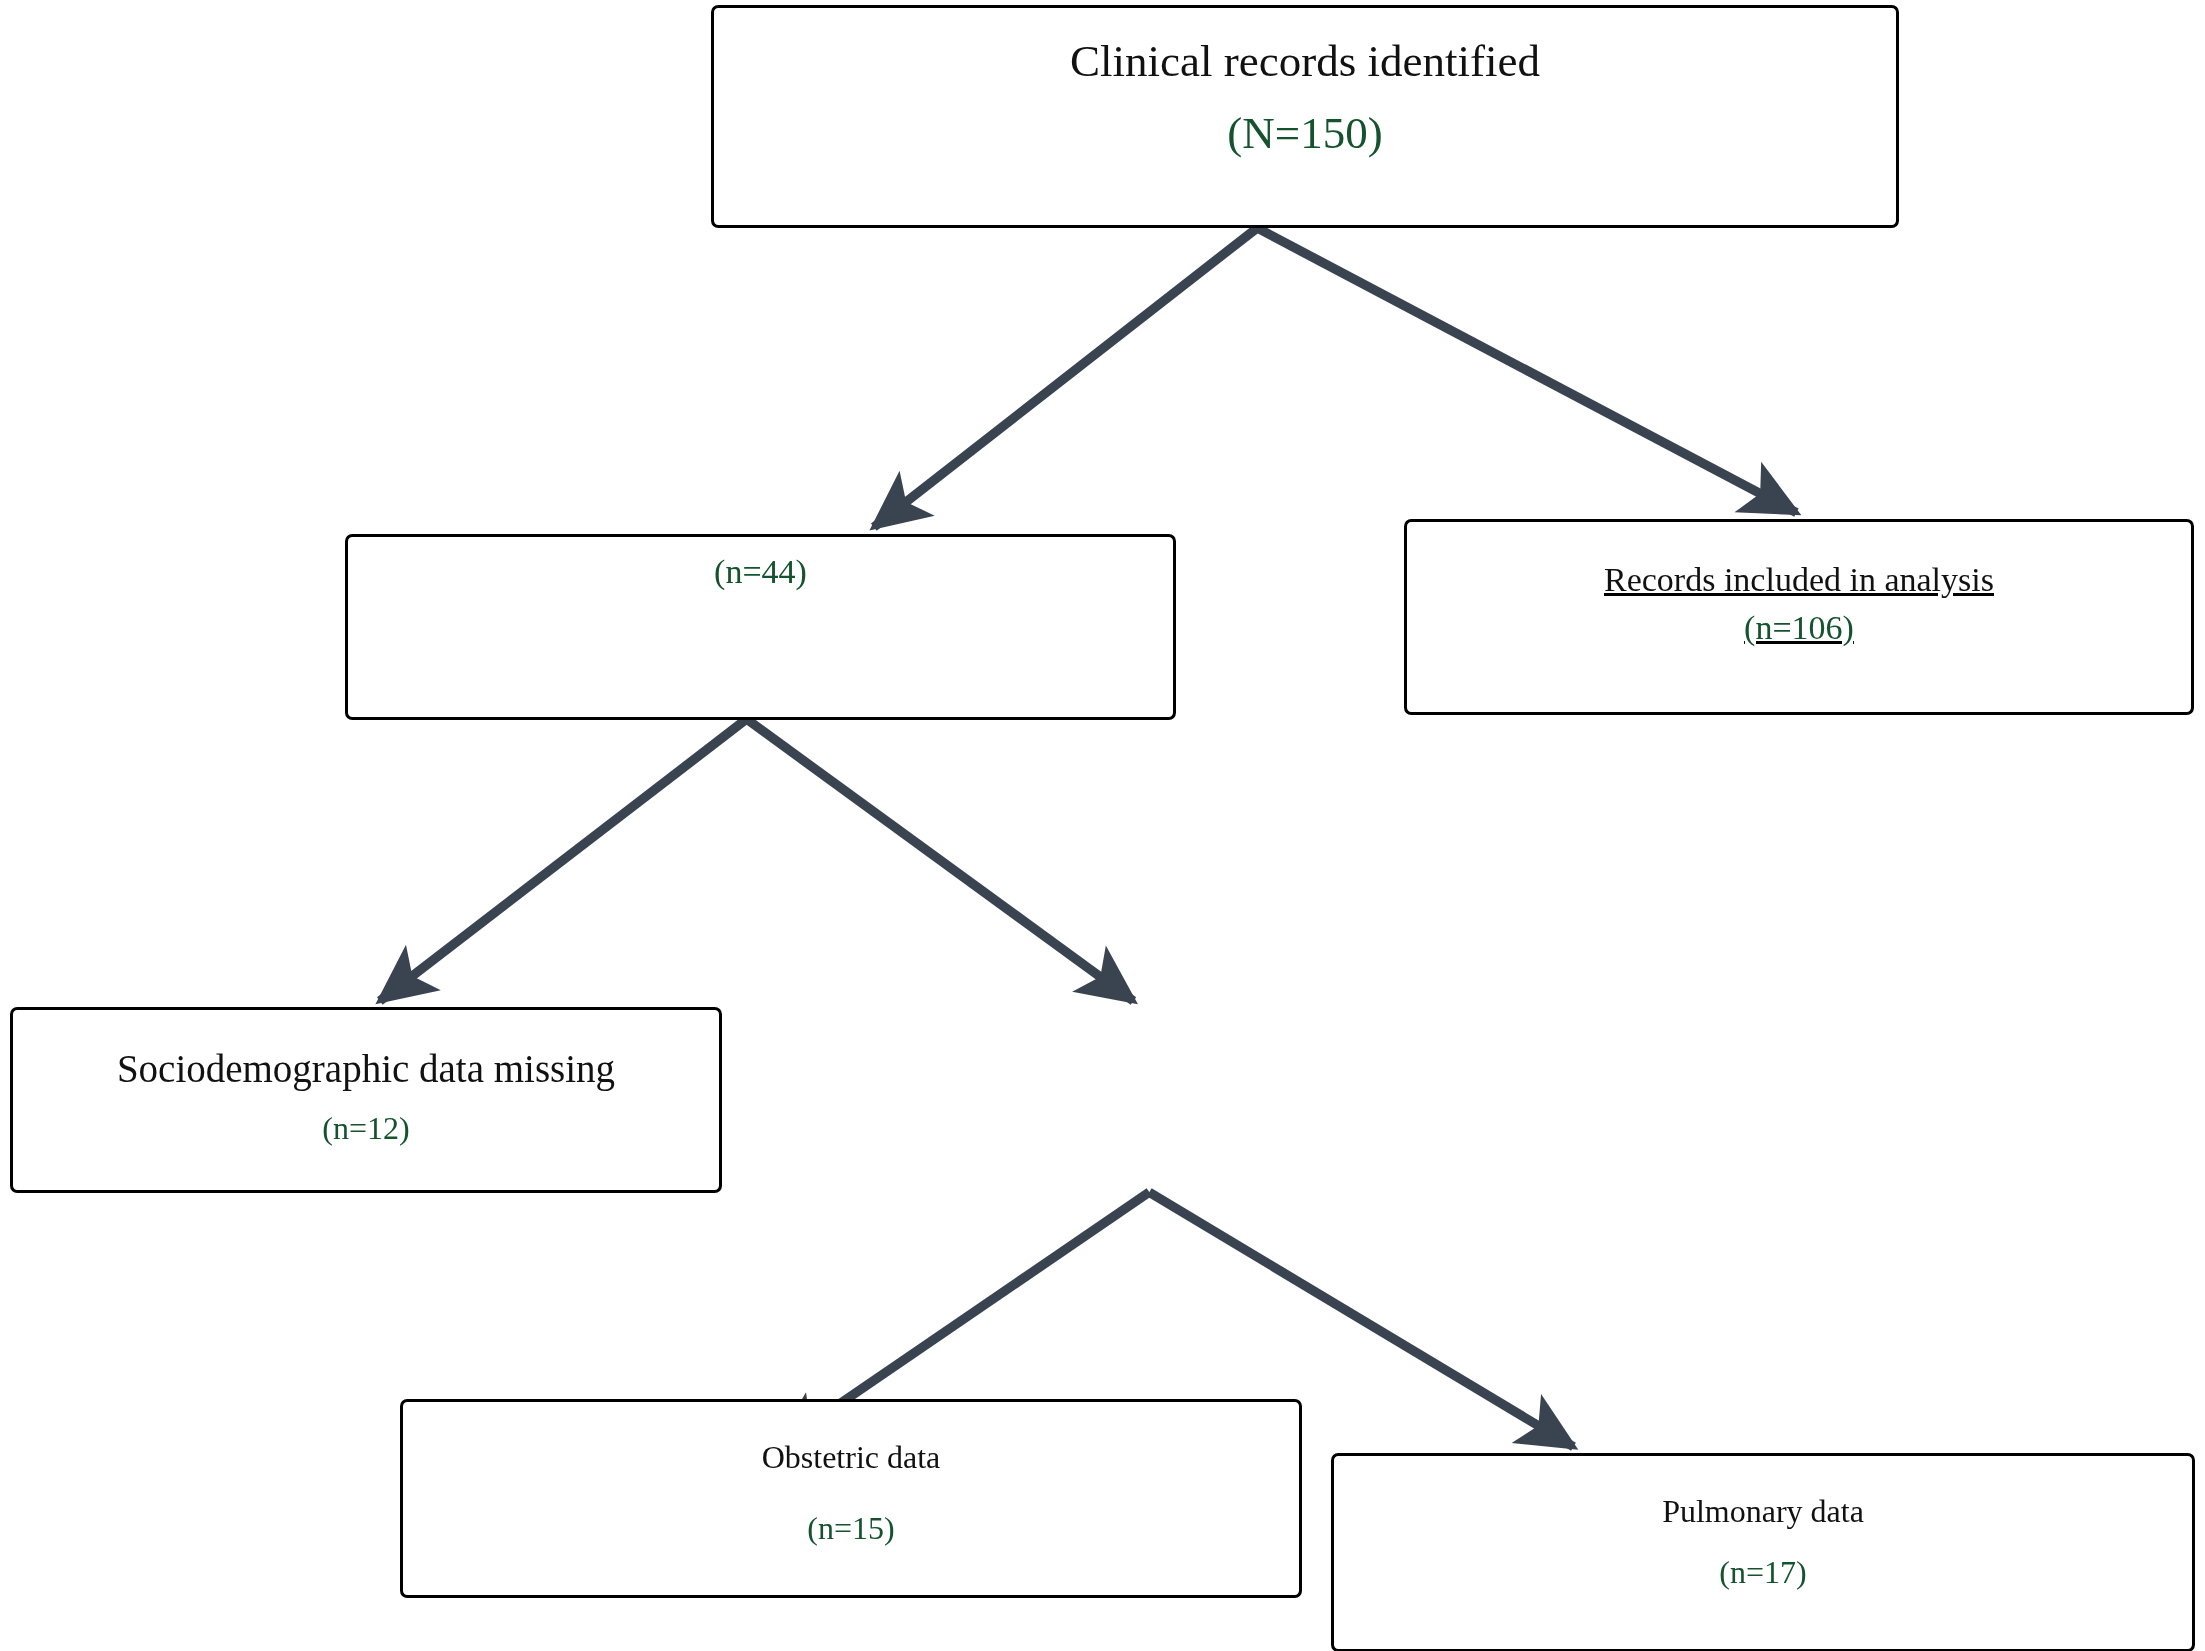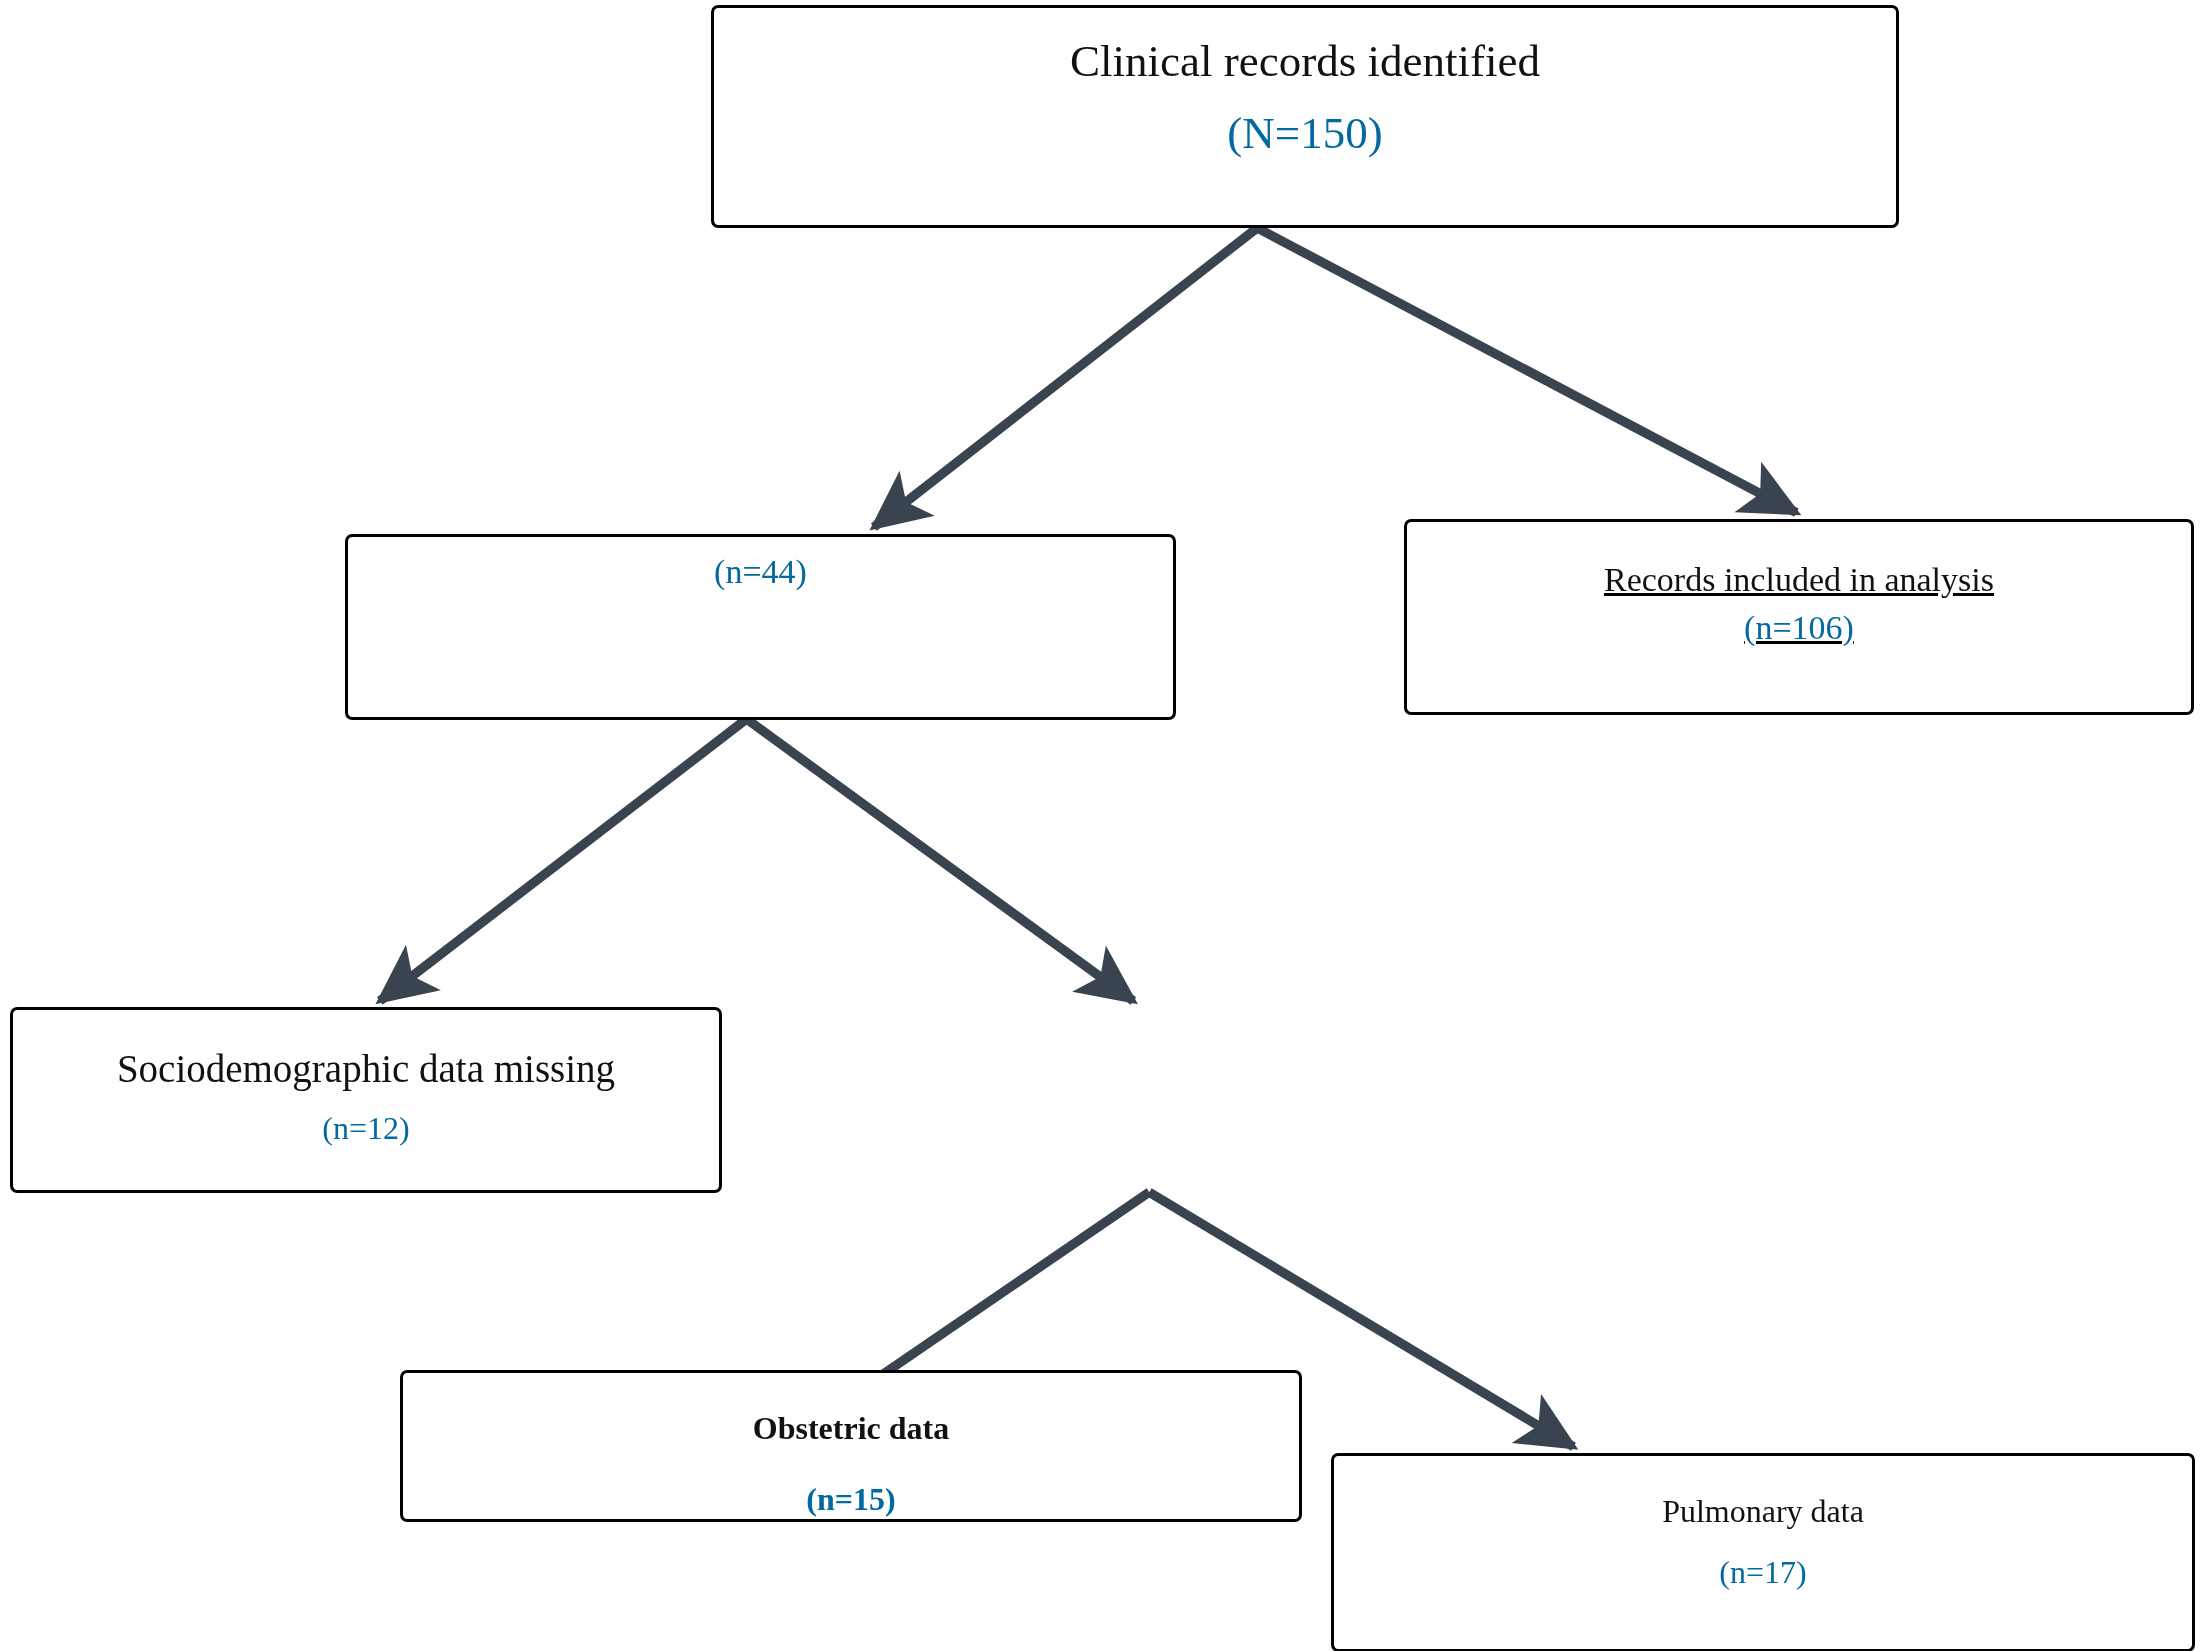--- a/index.html
+++ b/index.html
@@ -36,21 +36,21 @@
     justify-content: flex-start;
     text-align: center;
     z-index: 2;
   }
   .node-title {
     color: #111111;
     line-height: 1.25;
     white-space: nowrap;
   }
   .node-count {
-    color: #0369a1;
+    color: #14532d;
     line-height: 1.25;
     white-space: nowrap;
   }
   
   #node-identified {
     left: 711px;  top: 5px;    width: 1188px; height: 223px;
   }
   #node-identified .node-title { font-size: 45px; margin-top: 24.5px; }
   #node-identified .node-count { font-size: 45px; margin-top: 16px; }
 
@@ -72,21 +72,21 @@
   #node-sociodemo .node-title { font-size: 39px; margin-top: 35px; }
   #node-sociodemo .node-count { font-size: 32px; margin-top: 14.4px; }
 
   #node-clinical {
     left: 786px; top: 1007px; width: 692px;  height: 186px;
   }
   #node-clinical .node-title { font-size: 32px; margin-top: 35px; }
   #node-clinical .node-count { font-size: 32px; margin-top: 14.4px; }
 
   #node-obstetric {
-    left: 400px;  top: 1370px; width: 902px; height: 152px; font-weight: bold;
+    left: 400px;  top: 1399px; width: 902px; height: 199px;
   }
   #node-obstetric .node-title { font-size: 32px; margin-top: 35px; }
   #node-obstetric .node-count { font-size: 32px; margin-top: 31px; }
 
   #node-pulmonary {
     left: 1331px; top: 1453px; width: 864px; height: 199px;
   }
   #node-pulmonary .node-title { font-size: 32px; margin-top: 35px; }
   #node-pulmonary .node-count { font-size: 32px; margin-top: 21px; }
 </style>

